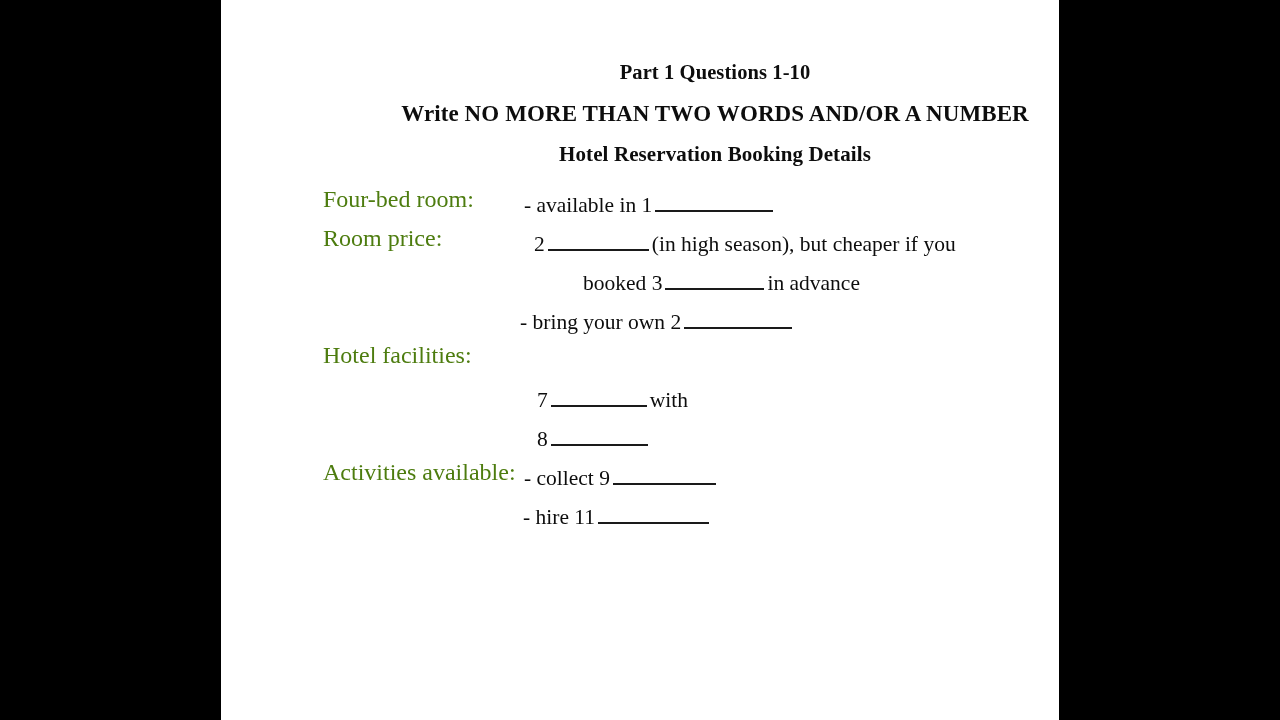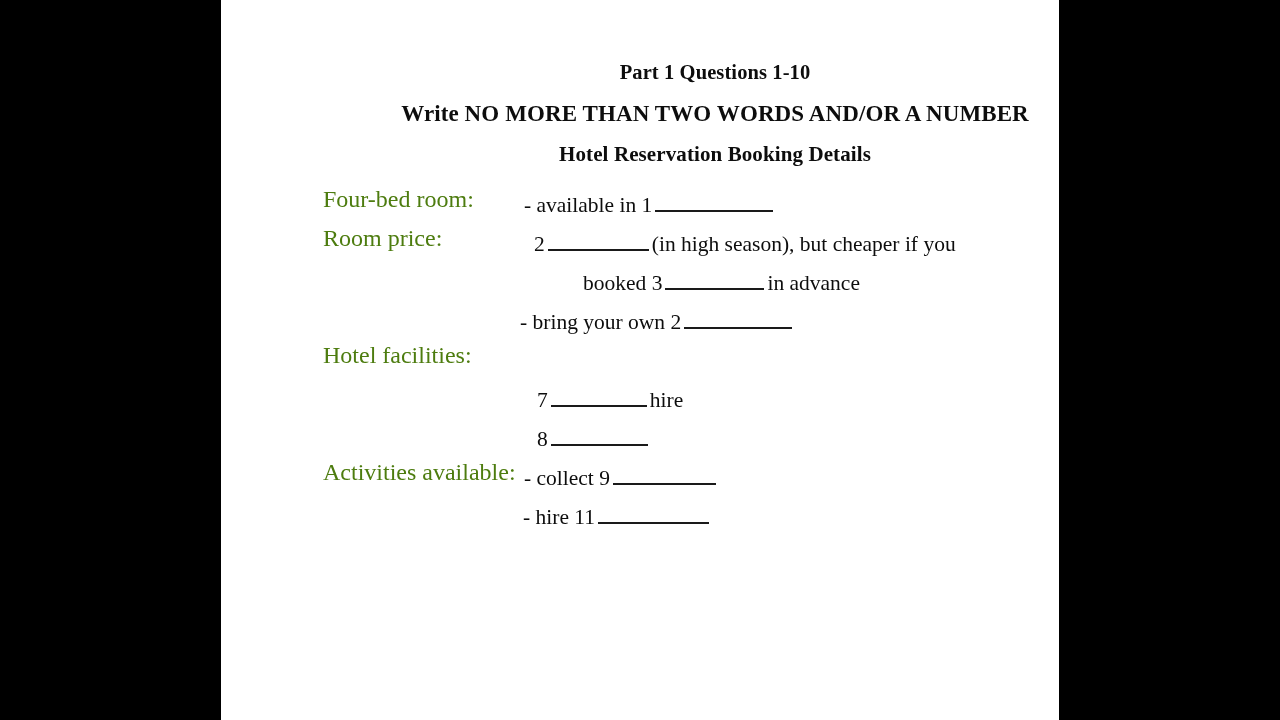--- a/index.html
+++ b/index.html
@@ -161,21 +161,21 @@
         </span>
       </div>
 
       <div class="row">
         <span class="label">Hotel facilities:</span>
       </div>
 
       <div class="row">
         <span class="label"></span>
         <span class="content c-316">
-          <span>7</span><span class="blank w96"></span><span>hire</span>
+          <span>7</span><span class="blank w96"></span><span>with</span>
         </span>
       </div>
 
       <div class="row">
         <span class="label"></span>
         <span class="content c-316">
           <span>8</span><span class="blank w97"></span>
         </span>
       </div>
 

